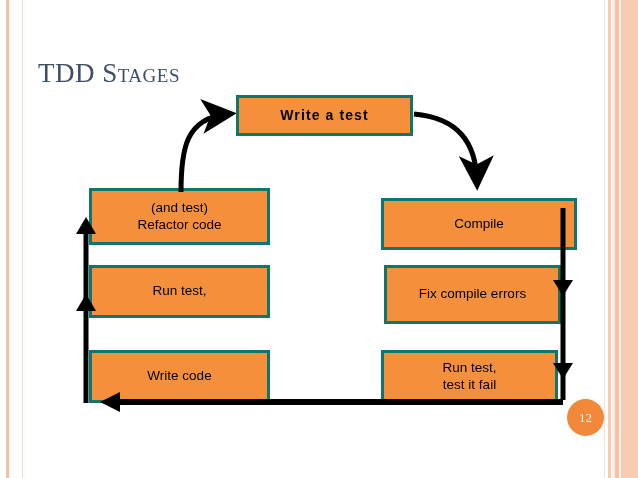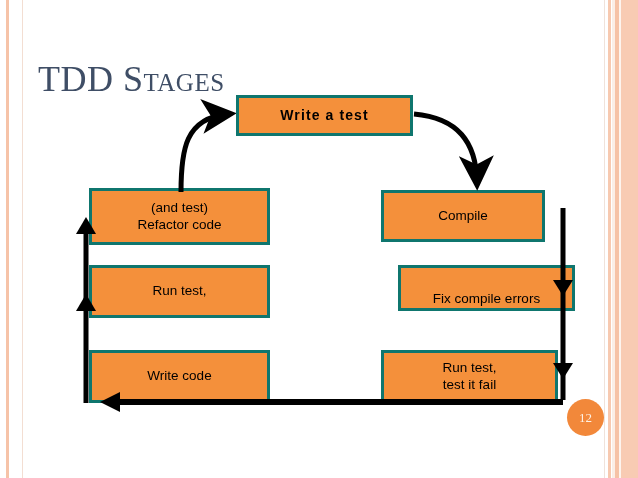--- a/index.html
+++ b/index.html
@@ -33,21 +33,21 @@
   .edge-r4 { left: 615px; width: 4px;  background: #f6c2a6; }
   .edge-r5 { left: 619px; width: 2px;  background: #fdf4ee; }
   .edge-r6 { left: 621px; width: 17px; background: #f8cbb3; }
 
   
   #title {
     position: absolute;
     left: 38px;
     top: 58px;
     font-family: "Liberation Serif", serif;
-    font-size: 36px;
+    font-size: 27px;
     font-variant: small-caps;
     letter-spacing: 0.5px;
     color: #3f4e66;
     white-space: nowrap;
   }
 
   
   .box {
     position: absolute;
     background: #f4903b;
@@ -68,22 +68,22 @@
     left: 236px; top: 95px; width: 177px; height: 41px;
     font-weight: bold;
     font-size: 14px;
     letter-spacing: 1.1px;
     z-index: 7;
   }
   #box-refactor  { left: 89px;  top: 188px; width: 181px; height: 57px; }
   #box-run-pass  { left: 89px;  top: 265px; width: 181px; height: 53px; }
   #box-write-code{ left: 89px;  top: 350px; width: 181px; height: 53px; }
 
-  #box-compile   { left: 381px; top: 190px; width: 164px; height: 52px; }
-  #box-fix       { left: 398px; top: 265px; width: 177px; height: 46px; align-items: flex-end; }
+  #box-compile   { left: 381px; top: 198px; width: 196px; height: 52px; }
+  #box-fix       { left: 384px; top: 265px; width: 177px; height: 59px; }
   #box-run-fail  { left: 381px; top: 350px; width: 177px; height: 53px; }
 
   
   #arrows {
     position: absolute;
     left: 0; top: 0;
     width: 638px; height: 478px;
     z-index: 6;
     pointer-events: none;
   }

